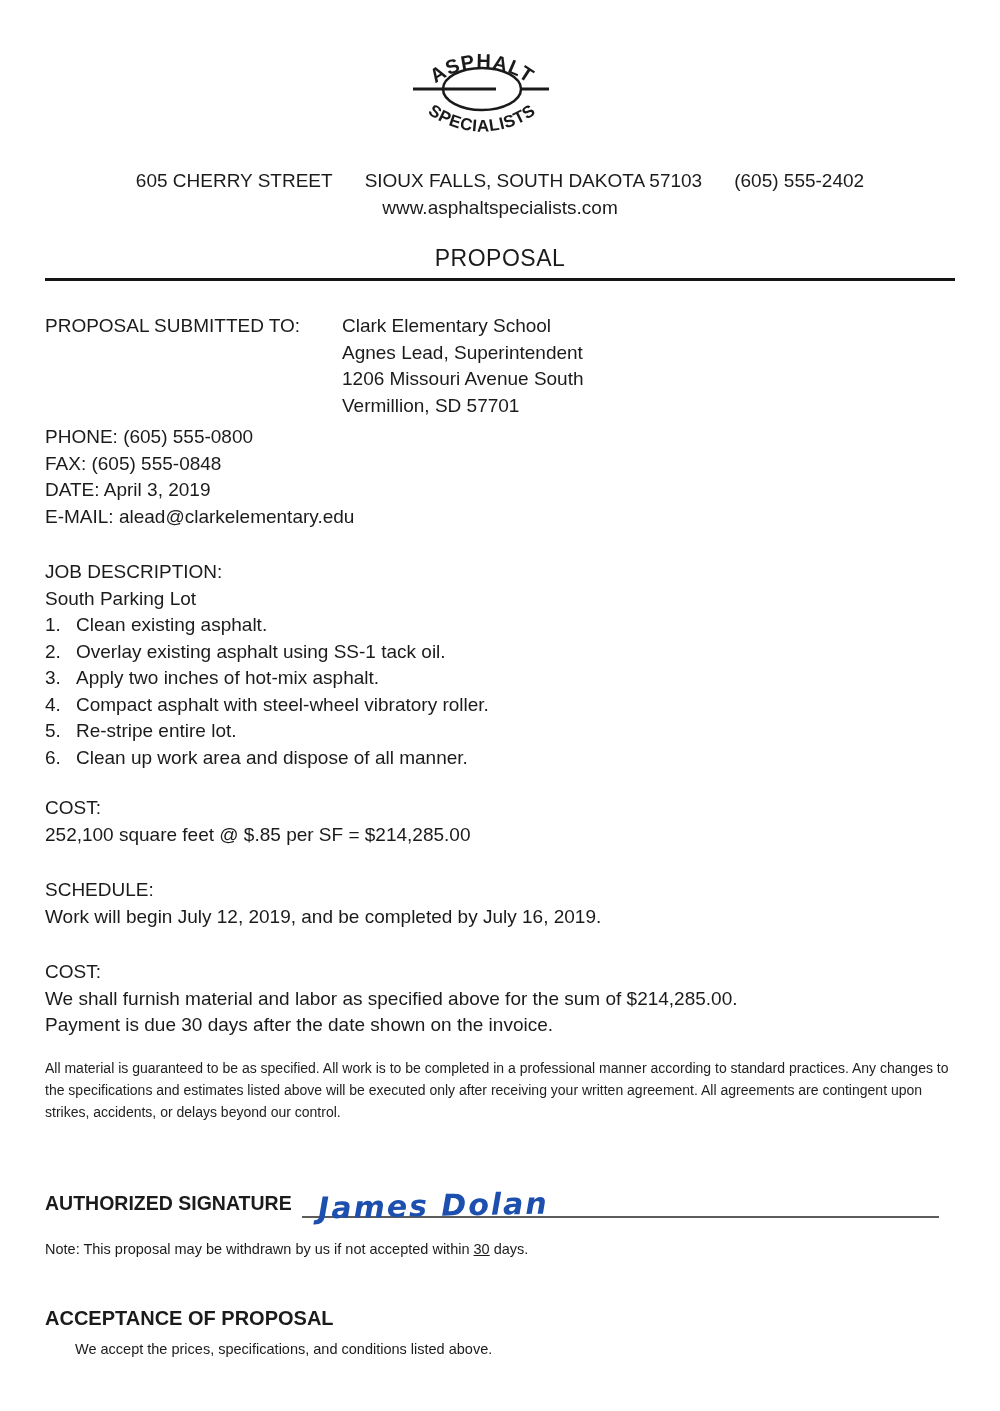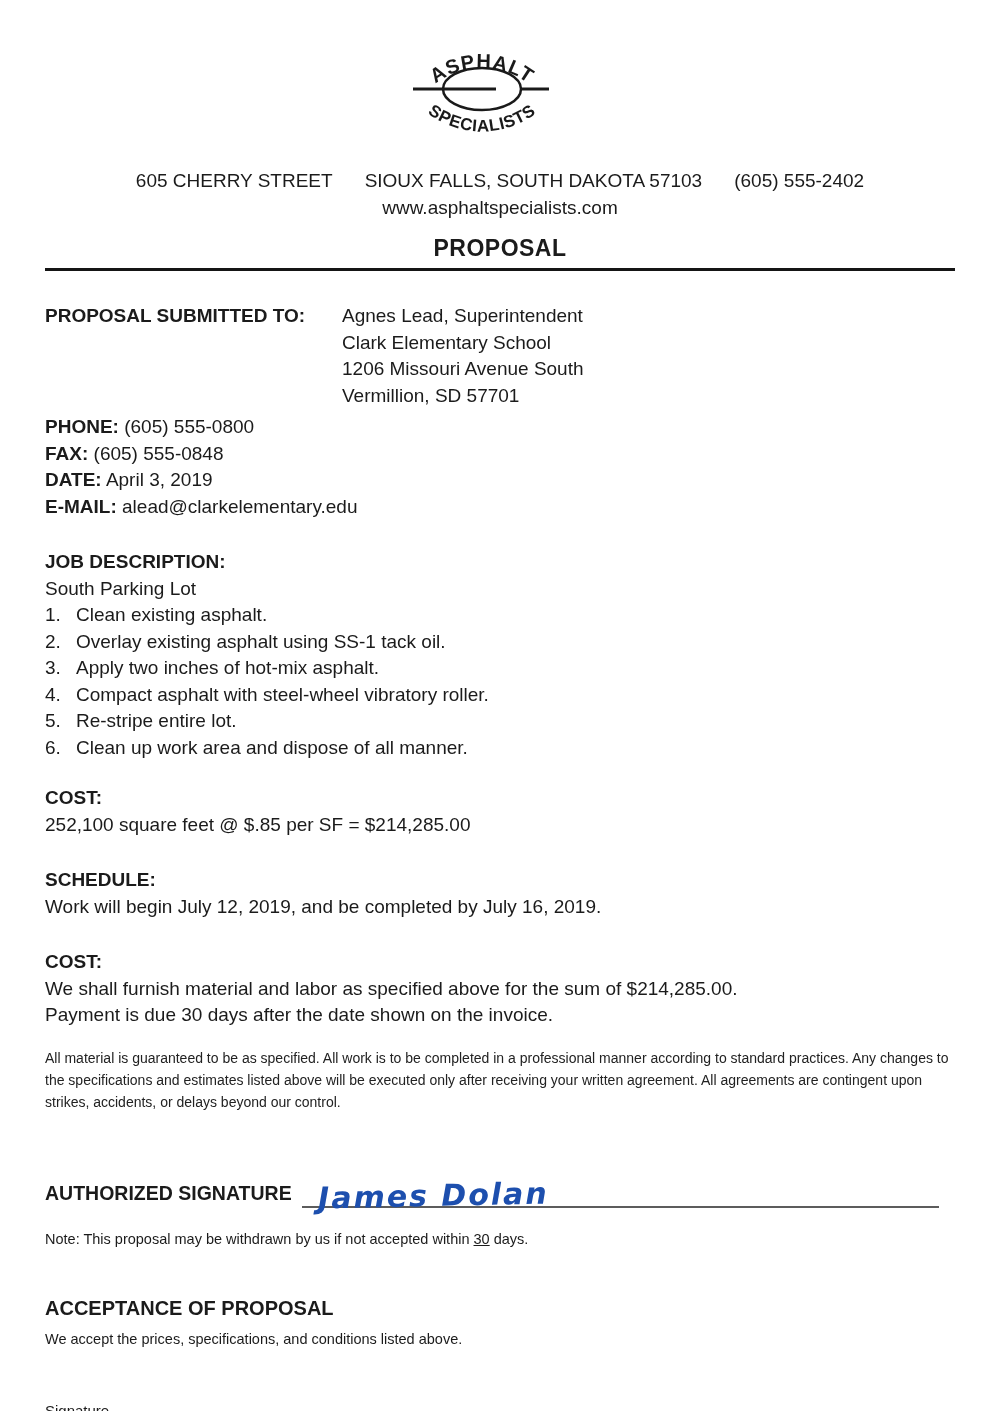--- a/index.html
+++ b/index.html
@@ -17,27 +17,27 @@
   .logo-wrap { text-align:center; margin:6px 0 28px 0; }
   .logo-wrap svg { overflow:visible; transform:translateX(-18px); }
   
   .addr-row {
     display:flex; justify-content:center; gap:32px;
     font-size:19px; line-height:26px; white-space:nowrap;
   }
   .website { text-align:center; font-size:19px; line-height:28px; }
   
   .title {
-    text-align:center; font-weight:bold; font-size:23px;
-    letter-spacing:0.5px; margin-top:12px; line-height:28px;
+    text-align:center; font-weight:normal; font-size:23px;
+    letter-spacing:0.5px; margin-top:22px; line-height:28px;
   }
   .title-rule { height:3px; background:#151515; border:none; margin:6px 0 0 0; }
   
   .body-sz { font-size:19px; line-height:26.5px; }
-  .bold { font-weight:bold; }
+  .bold { font-weight:normal; }
   .submitted { display:flex; margin-top:32px; }
   .submitted .label { width:297px; flex:none; }
   .contact-row { }
   .section-gap { margin-top:29px; }
   .small-gap { margin-top:24px; }
   .li-row { display:flex; }
   .li-row .num { width:31px; flex:none; }
   .fine-print { font-size:14px; line-height:22px; margin-top:18px; color:#222; }
   
   .auth-row { display:flex; align-items:flex-end; margin-top:34px; }
@@ -52,21 +52,21 @@
     font-family:"DejaVu Sans", cursive;
     font-style:italic; font-weight:600;
     font-size:30px; letter-spacing:2px;
     color:#1d4fae;
     transform:rotate(-1.2deg);
     white-space:nowrap;
   }
   .note { margin-top:21px; font-size:14.5px; line-height:20px; }
   .note .days { text-decoration:underline; }
   .accept-head { margin-top:46px; font-size:20px; font-weight:bold; line-height:26px; }
-  .accept-text { margin-top:8px; font-size:14.5px; line-height:20px; }
+  .accept-text { margin-top:8px; font-size:14.5px; line-height:20px;margin-left:30px; }
   .sig2-row { display:flex; align-items:flex-end; margin-top:52px; font-size:15px; line-height:20px; }
   .sig2-line {
     flex:1; margin-left:9px; margin-right:16px;
     border-bottom:2px solid #8f8f8f; height:16px;
   }
 </style>
 </head>
 <body>
 
 <div class="page">
@@ -95,22 +95,22 @@
     <span>(605) 555-2402</span>
   </div>
   <div class="website">www.asphaltspecialists.com</div>
 
   <div class="title">PROPOSAL</div>
   <hr class="title-rule">
 
   <div class="submitted body-sz">
     <div class="label bold">PROPOSAL SUBMITTED TO:</div>
     <div>
+      <div>Clark Elementary School</div>
       <div>Agnes Lead, Superintendent</div>
-      <div>Clark Elementary School</div>
       <div>1206 Missouri Avenue South</div>
       <div>Vermillion, SD 57701</div>
     </div>
   </div>
 
   <div class="body-sz" style="margin-top:5px">
     <div class="contact-row"><span class="bold">PHONE:</span> <span>(605) 555-0800</span></div>
     <div class="contact-row"><span class="bold">FAX:</span> <span>(605) 555-0848</span></div>
     <div class="contact-row"><span class="bold">DATE:</span> <span>April 3, 2019</span></div>
     <div class="contact-row"><span class="bold">E-MAIL:</span> <span>alead@clarkelementary.edu</span></div>

